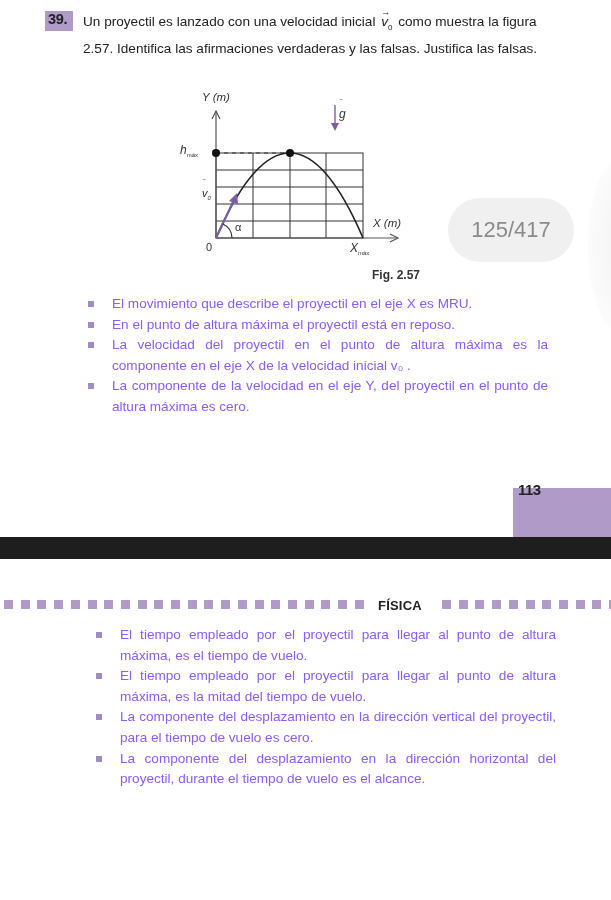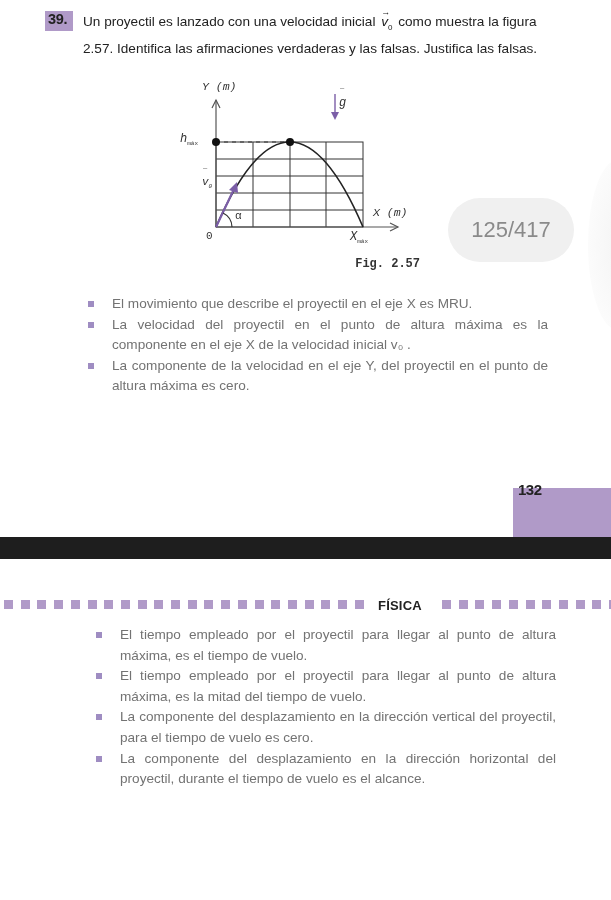--- a/index.html
+++ b/index.html
@@ -18,39 +18,39 @@
       letter-spacing: -0.3px;
     }
     .q-text {
       position: absolute; left: 83px; top: 11px; width: 470px;
       font-size: 13.6px; line-height: 21.5px; color: #222;
     }
     .vec { font-style: italic; position: relative; display: inline-block; padding: 0 2px; }
     .vec .arr { position: absolute; top: -9px; left: 2px; font-size: 9px; font-style: normal; }
     .vec sub { font-size: 8px; font-style: normal; }
 
-    .figure { position: absolute; left: 160px; top: 72px; width: 260px; height: 200px; font-family: Liberation Mono, monospace; }
+    .figure { position: absolute; left: 160px; top: 83px; width: 260px; height: 200px; }
     .figure svg { width: 260px; height: 200px; }
     .fig-caption {
       position: absolute; left: 0; top: 182px; width: 260px; text-align: right;
     }
 
     .pager {
       position: absolute; left: 448px; top: 198px; width: 126px; height: 64px;
       border-radius: 32px; background: #f0f0f0;
       display: flex; align-items: center; justify-content: center;
       color: #8a8a8a; font-size: 22px; 
     }
     .edge-shadow {
       position: absolute; left: 588px; top: 160px; width: 60px; height: 170px;
       border-radius: 50%; background: radial-gradient(ellipse at 60% 50%, #f3f3f3 0%, #fafafa 60%, #ffffff 100%);
     }
 
     ul.items { list-style: none; margin: 0; padding: 0; position: absolute; }
-    ul.items li { position: relative; padding-left: 26px; font-size: 13.6px; line-height: 20.6px; color: #737373; text-align: justify; }
+    ul.items li { position: relative; padding-left: 26px; font-size: 13.6px; line-height: 20.6px; color: #8b5cf6; text-align: justify; }
     ul.items li .bullet {
       position: absolute; left: 2px; top: 7px; width: 6px; height: 6px; background: #9f8dc2;
     }
     .list1 { left: 86px; top: 294px; width: 462px; }
     .list2 { left: 94px; top: 625px; width: 462px; }
     .list2 li { line-height: 20.6px; }
 
     .page-num-box {
       position: absolute; left: 513px; top: 488px; width: 98px; height: 49px; background: #b09ac8;
     }
@@ -133,26 +133,27 @@
   </div>
 
   <div class="edge-shadow"></div>
   <div class="pager">
     <span>125/417</span>
   </div>
 
   <ul class="items list1">
     <li><span class="bullet"></span><span>El movimiento que describe el proyectil en el eje X es MRU.</span></li>
     <li><span class="bullet"></span></li>
+    <li><span class="bullet"></span><span>En el punto de altura máxima el proyectil está en reposo.</span></li>
     <li><span class="bullet"></span><span>La velocidad del proyectil en el punto de altura máxima es la componente en el eje X de la velocidad inicial v₀ .</span></li>
     <li><span class="bullet"></span><span>La componente de la velocidad en el eje Y, del proyectil en el punto de altura máxima es cero.</span></li>
   </ul>
 
   <div class="page-num-box"></div>
-  <div class="page-num">132</div>
+  <div class="page-num">113</div>
 </div>
 
 <div class="dark-band"></div>
 
 <div class="header-row" id="dots">
     <span class="sq" style="left: 4px;"></span>
     <span class="sq" style="left: 20.7px;"></span>
     <span class="sq" style="left: 37.4px;"></span>
     <span class="sq" style="left: 54.1px;"></span>
     <span class="sq" style="left: 70.8px;"></span>

